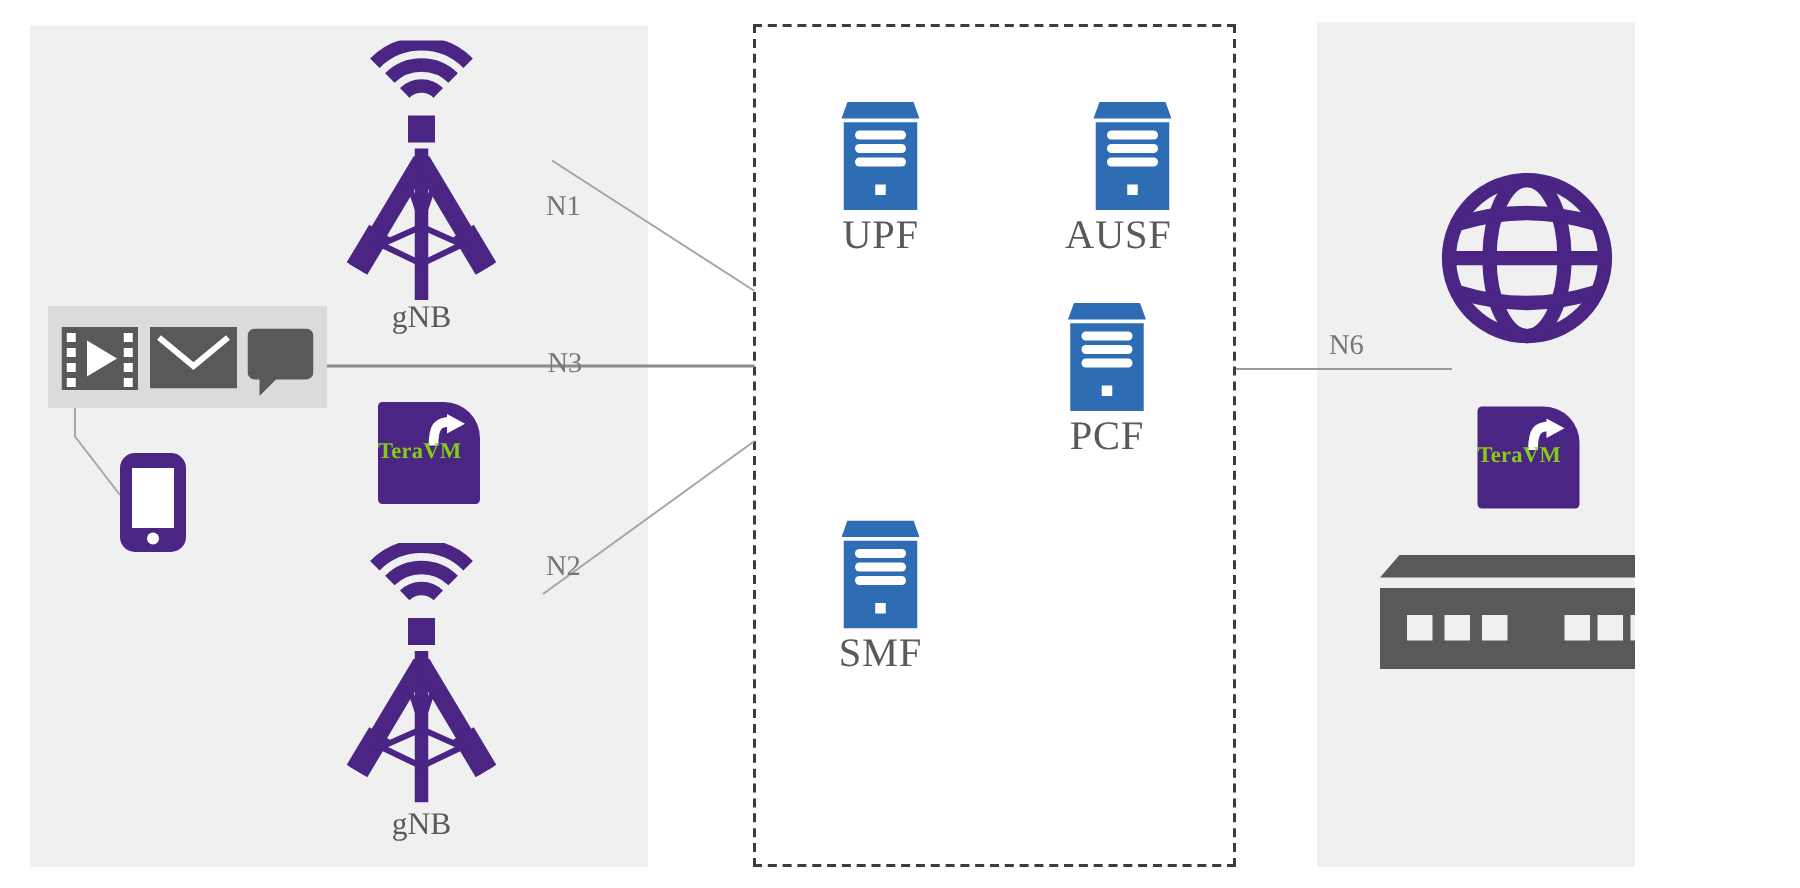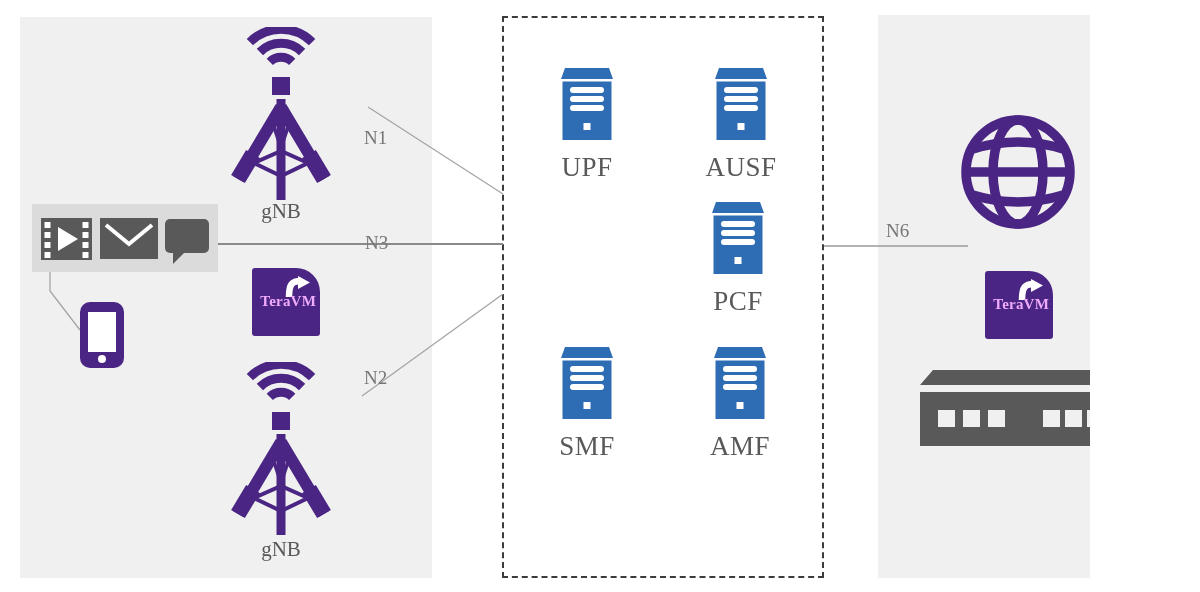--- a/index.html
+++ b/index.html
@@ -16,30 +16,30 @@
   }
   #lines{position:absolute;left:0;top:0;z-index:2;}
   .node{position:absolute;z-index:3;}
   .node-label{
     color:#595959;font-weight:300;letter-spacing:.5px;
     text-align:center;display:block;
   }
   .gnb-label{position:absolute;width:100px;text-align:center;font-size:21px;color:#595959;font-weight:300;z-index:3;}
   .link-label{position:absolute;font-size:19px;color:#767676;font-weight:300;z-index:3;}
   .server-node{display:flex;flex-direction:column;align-items:center;width:80px;}
-  .server-node .node-label{font-size:27px;margin-top:12px;}
+  .server-node .node-label{font-size:27px;margin-top:1px;}
   .media-box{position:absolute;left:32px;top:204px;width:186px;height:68px;background:#dbdbdb;z-index:3;}
   .media-box svg{position:absolute;}
   .teravm{
     position:absolute;width:68px;height:68px;background:#4a2583;
     border-radius:3px 24px 3px 3px;z-index:3;
   }
   .teravm .tv-text{
-    position:absolute;left:0;right:4px;top:25px;text-align:right;
-    color:#f0abfc;font-size:15px;font-weight:bold;letter-spacing:.2px;
+    position:absolute;left:0;right:4px;top:25px;text-align:left;
+    color:#84cc16;font-size:15px;font-weight:bold;letter-spacing:.2px;
   }
   .teravm svg{position:absolute;top:8px;right:9px;}
 </style>
 </head>
 <body>
 
 <div id="canvas">
 
   <div id="left-panel" class="panel"></div>
   <div id="right-panel" class="panel"></div>
@@ -158,21 +158,21 @@
       <g fill="#ffffff">
         <rect x="9" y="19" width="34" height="6" rx="3"></rect>
           <rect x="9" y="28" width="34" height="6" rx="3"></rect>
         <rect x="9" y="37" width="34" height="6" rx="3"></rect>
           <rect x="22.5" y="55" width="7" height="7"></rect>
       </g>
     </svg>
     <span class="node-label">UPF</span>
   </div>
 
-  <div class="node server-node" style="left:701px;top:68px;">
+  <div class="node server-node" style="left:701px;top:68px;align-items:flex-end;">
     <svg width="52" height="72" viewBox="0 0 52 72">
       <polygon points="4,0 48,0 52,11 0,11" fill="#2e6db4"></polygon>
       <rect x="1.5" y="13.5" width="49" height="58.5" fill="#2e6db4"></rect>
       <g fill="#ffffff">
         <rect x="9" y="19" width="34" height="6" rx="3"></rect>
           <rect x="9" y="28" width="34" height="6" rx="3"></rect>
         <rect x="9" y="37" width="34" height="6" rx="3"></rect>
           <rect x="22.5" y="55" width="7" height="7"></rect>
       </g>
     </svg>
@@ -201,33 +201,20 @@
       <g fill="#ffffff">
         <rect x="9" y="19" width="34" height="6" rx="3"></rect>
           <rect x="9" y="28" width="34" height="6" rx="3"></rect>
         <rect x="9" y="37" width="34" height="6" rx="3"></rect>
           <rect x="22.5" y="55" width="7" height="7"></rect>
       </g>
     </svg>
     <span class="node-label">SMF</span>
   </div>
 
-  <div class="node server-node" style="left:700px;top:347px;">
-    <svg width="52" height="72" viewBox="0 0 52 72">
-      <polygon points="4,0 48,0 52,11 0,11" fill="#2e6db4"></polygon>
-      <rect x="1.5" y="13.5" width="49" height="58.5" fill="#2e6db4"></rect>
-      <g fill="#ffffff">
-        <rect x="9" y="19" width="34" height="6" rx="3"></rect>
-          <rect x="9" y="28" width="34" height="6" rx="3"></rect>
-        <rect x="9" y="37" width="34" height="6" rx="3"></rect>
-          <rect x="22.5" y="55" width="7" height="7"></rect>
-      </g>
-    </svg>
-    <span class="node-label">AMF</span>
-  </div>
 
   <div class="node" style="left:958px;top:112px;">
     <svg width="120" height="120" viewBox="0 0 120 120">
       <g stroke="#4a2583" stroke-width="9.5" fill="none">
         <circle cx="60" cy="60" r="52"></circle>
         <ellipse cx="60" cy="60" rx="25" ry="52"></ellipse>
         <line x1="8" y1="60" x2="112" y2="60"></line>
         <path d="M15,37 Q60,23 105,37"></path>
         <path d="M15,83 Q60,97 105,83"></path>
       </g>

